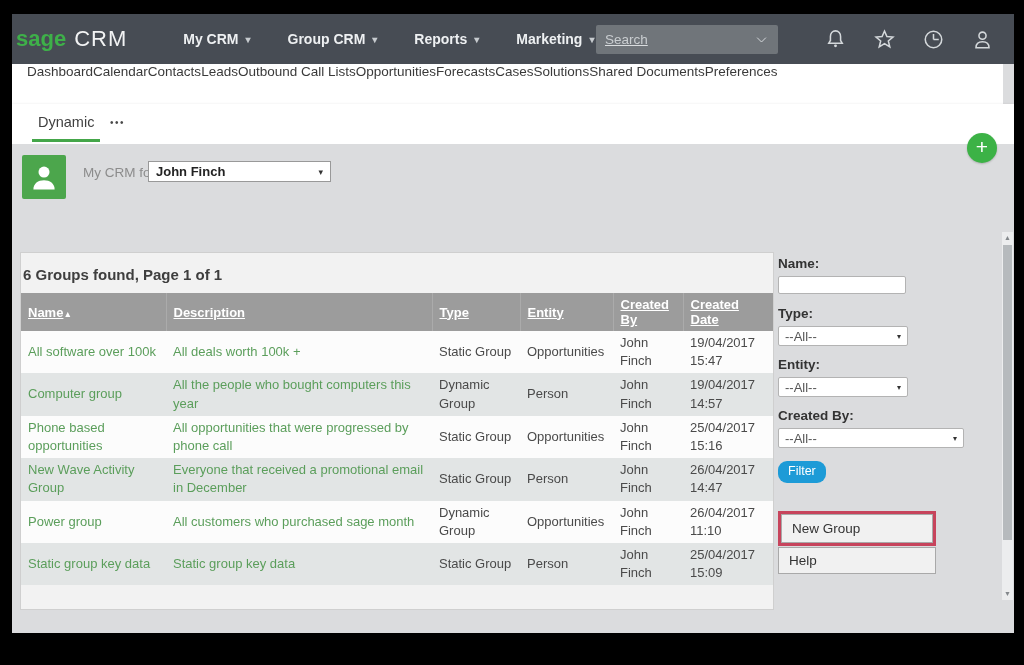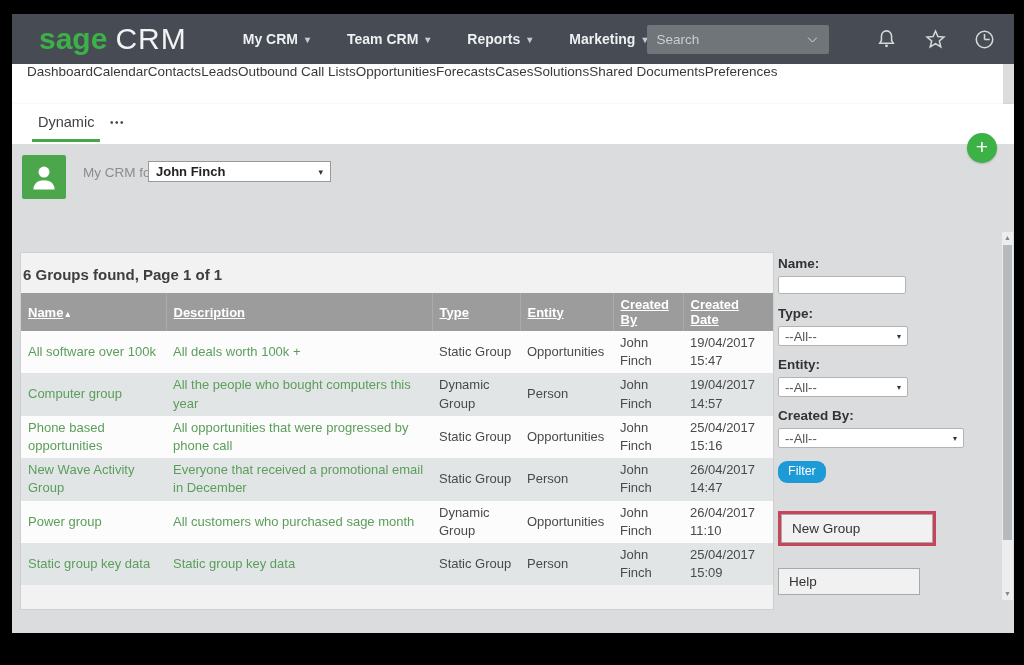--- a/index.html
+++ b/index.html
@@ -7,28 +7,28 @@
   body {
     background:#000;
     position:relative;
     font-family:"Liberation Sans", sans-serif;
     overflow:hidden;
   }
   .app { position:absolute; left:12px; top:14px; width:1002px; height:619px; background:#DBDCDE; overflow:hidden; }
 
   
   .topnav { position:absolute; left:0; top:0; right:0; height:50px; background:#474C54; display:flex; align-items:center; z-index:3; }
-  .brand { margin-left:27px; font-size:30px; display:flex; align-items:flex-end; cursor:default; }
+  .brand { margin-left:4px; font-size:22px; display:flex; align-items:flex-end; cursor:default; }
   .brand-sage { color:#3EB049; font-weight:bold; }
   .brand-crm { color:#F2F3F4; margin-left:8px; font-weight:400; letter-spacing:1px; }
   .topnav-menus { display:flex; margin-left:56px; gap:37px; }
   .menu-item { color:#EEF0F2; font-size:14px; font-weight:bold; display:flex; align-items:center; gap:7px; cursor:pointer; white-space:nowrap; }
   .menu-item .caret { font-size:10px; color:#C7CBCF; }
   .search-box { margin-left:auto; width:182px; height:29px; background:#70757A; border-radius:2px; display:flex; align-items:center; padding:0 9px; }
-  .search-box input { flex:1; min-width:0; background:transparent; border:none; outline:none; color:#D9DCDE; font-size:13.5px; font-family:"Liberation Sans", sans-serif; }
+  .search-box input { flex:1; min-width:0; background:transparent; border:none; outline:none; color:#D9DCDE; font-size:13.5px; font-family:"Liberation Sans", sans-serif;text-decoration:underline; }
   .search-box input::placeholder { color:#C9CDD0; opacity:1; }
   .topnav-icons { display:flex; align-items:center; gap:26px; margin:0 20px 0 46px; }
   .nav-icon { width:23px; height:23px; cursor:pointer; display:block; }
   .nav-icon svg { width:100%; height:100%; stroke:#D4D8DB; fill:none; stroke-width:1.6; }
 
   
   .nav2 { position:absolute; top:50px; left:0; right:11px; height:40px; background:#FFF; display:flex; align-items:flex-start; padding-left:15px; }
   .nav-tab { font-size:13.5px; color:#3A3A3A; white-space:nowrap; cursor:pointer; }
 
   
@@ -61,21 +61,21 @@
   
   .sidebar { position:absolute; left:766px; top:112px; width:220px; }
   .f-label { display:block; font-size:13.5px; font-weight:bold; color:#333; margin-bottom:5px; }
   .f-input { width:128px; height:18px; border:1px solid #B3B3B3; border-radius:2px; background:#FFF; margin-bottom:12px; display:block; font-size:12px; padding:0 4px; outline:none; font-family:"Liberation Sans", sans-serif; }
   .f-select { width:130px; height:20px; background:#FFF; border:1px solid #B3B3B3; border-radius:2px; display:flex; align-items:center; justify-content:space-between; padding:0 6px; font-size:13px; color:#555; margin-bottom:11px; cursor:pointer; }
   .f-select.wide { width:186px; margin-bottom:13px; }
   .f-select .caret { font-size:8px; color:#333; }
   .filter-btn { display:inline-block; background:#1D9BD7; color:#FFF; font-size:12.5px; padding:3px 10px 5px; border-radius:9px; border:none; cursor:pointer; font-family:"Liberation Sans", sans-serif; }
   .newgroup-wrap { margin-top:28px; width:158px; border:3px solid #C7445C; }
   .btn-gray { display:block; width:100%; background:#F1F1F1; border:1px solid #A9A9A9; text-align:left; font-size:13.5px; color:#333; padding:6px 10px; cursor:pointer; font-family:"Liberation Sans", sans-serif; }
-  .help-btn { width:142px; margin-top:22px; padding:5px 10px; }
+  .help-btn { width:158px; margin-top:1px; padding:5px 10px; }
 
   
   .scrollbar { position:absolute; left:990px; top:218px; width:11px; height:368px; background:#ECEDEE; z-index:7; }
   .scroll-arrow { position:absolute; left:0; width:11px; height:12px; font-size:7px; color:#84888C; text-align:center; line-height:12px; cursor:pointer; }
   .scroll-arrow.up { top:0; }
   .scroll-arrow.down { bottom:0; }
   .scroll-thumb { position:absolute; left:1px; top:13px; width:9px; height:295px; background:#B6BABD; cursor:pointer; }
 </style>
 </head>
 <body>
@@ -87,21 +87,21 @@
       <span class="brand-sage">sage</span>
       <span class="brand-crm">CRM</span>
     </div>
     <div class="topnav-menus">
 
     <div class="menu-item">
           <span>My CRM</span>
           <span class="caret">▾</span>
         </div>
         <div class="menu-item alt">
-          <span>Team CRM</span>
+          <span>Group CRM</span>
           <span class="caret">▾</span>
         </div>
         <div class="menu-item">
           <span>Reports</span>
           <span class="caret">▾</span>
         </div>
         <div class="menu-item alt">
           <span>Marketing</span>
           <span class="caret">▾</span>
         </div>

